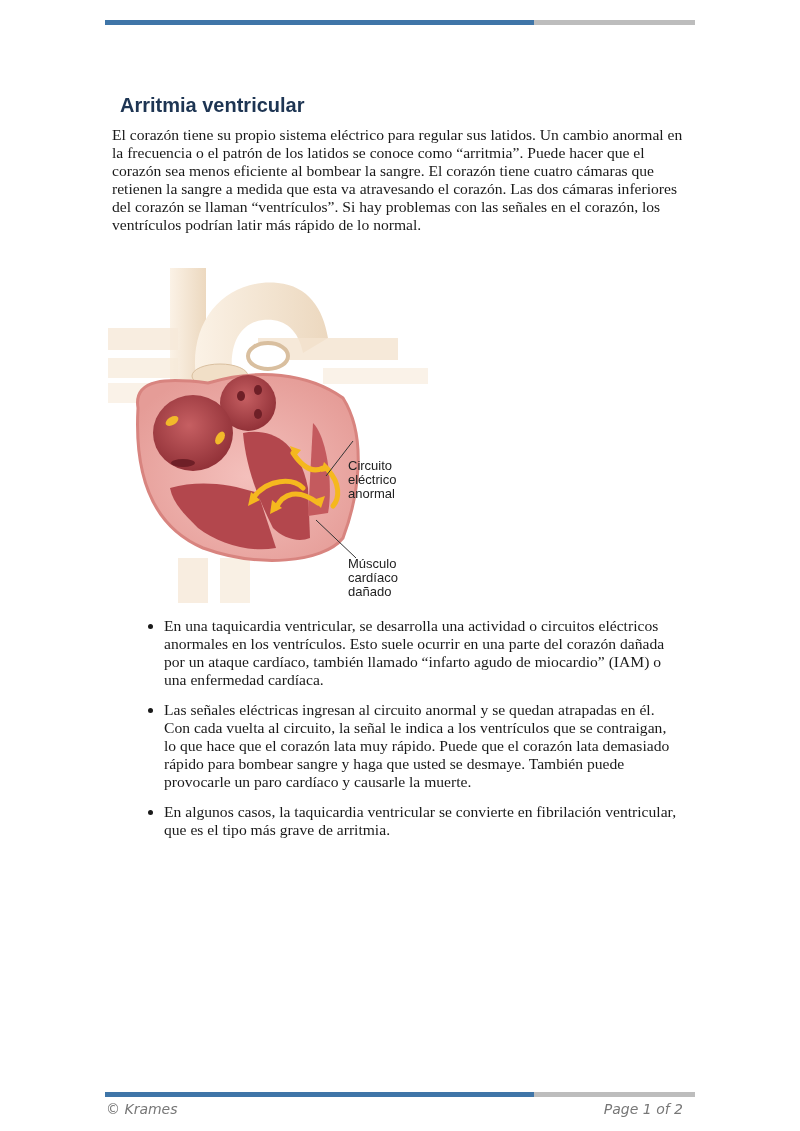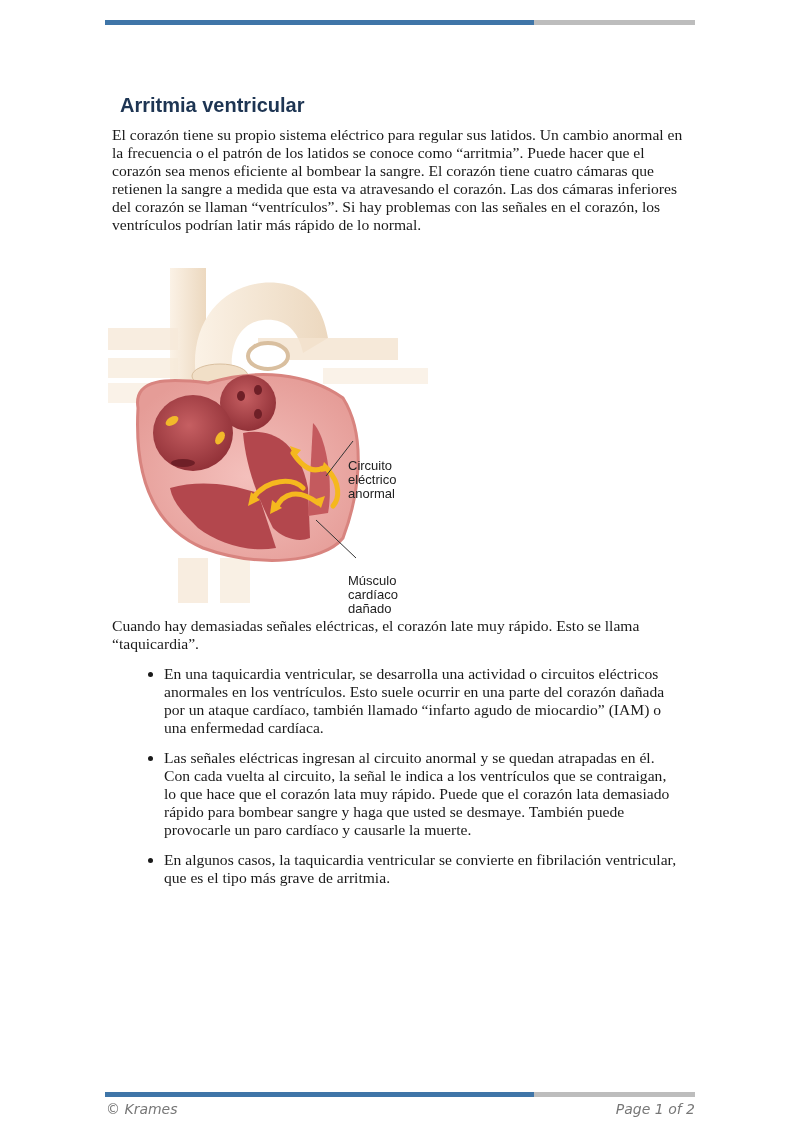--- a/index.html
+++ b/index.html
@@ -23,28 +23,28 @@
     color: #1a1a1a; margin: 0;
   }
   .intro { margin-bottom: 24px; }
   .figure { position: relative; width: 320px; height: 345px; margin-left: -4px; margin-bottom: 14px; }
   .figure svg { position: absolute; left: 0; top: 0; }
   .fig-label {
     position: absolute; font-family: "Liberation Sans", sans-serif; font-size: 13px;
     line-height: 14px; color: #222; margin-top: 23px;
   }
   .lab1 { left: 240px; top: 178px; }
-  .lab2 { left: 240px; top: 293px; }
+  .lab2 { left: 240px; top: 276px; }
   .tv-intro { margin-bottom: 12px; }
   ul { margin: 0; padding-left: 40px; }
   li { margin: 12px; }
   .footer { position: absolute; top: 1101px; font-family: "DejaVu Sans", sans-serif;
     font-style: italic; font-size: 14px; color: #777; }
   .footer-left { left: 106px; }
-  .footer-right { right: 105px; }
+  .footer-right { right: 117px; }
 </style>
 </head>
 <body>
 
 <div class="bar top-bar">
   <div class="blue"></div>
   <div class="gray"></div>
 </div>
 
 <div class="content">
@@ -118,21 +118,20 @@
       <div>eléctrico</div>
       <div>anormal</div>
     </div>
     <div class="fig-label lab2">
       <div>Músculo</div>
       <div>cardíaco</div>
       <div>dañado</div>
     </div>
   </div>
 
-  <p class="tv-intro">Cuando hay demasiadas señales eléctricas, el corazón late muy rápido. Esto se llama “taquicardia”.</p>
   <ul>
     <li>En una taquicardia ventricular, se desarrolla una actividad o circuitos eléctricos anormales en los ventrículos. Esto suele ocurrir en una parte del corazón dañada por un ataque cardíaco, también llamado “infarto agudo de miocardio” (IAM) o una enfermedad cardíaca.</li>
     <li>Las señales eléctricas ingresan al circuito anormal y se quedan atrapadas en él. Con cada vuelta al circuito, la señal le indica a los ventrículos que se contraigan, lo que hace que el corazón lata muy rápido. Puede que el corazón lata demasiado rápido para bombear sangre y haga que usted se desmaye. También puede provocarle un paro cardíaco y causarle la muerte.</li>
     <li>En algunos casos, la taquicardia ventricular se convierte en fibrilación ventricular, que es el tipo más grave de arritmia.</li>
   </ul>
 </div>
 
 <div class="bar bottom-bar">
   <div class="blue"></div>
   <div class="gray"></div>

